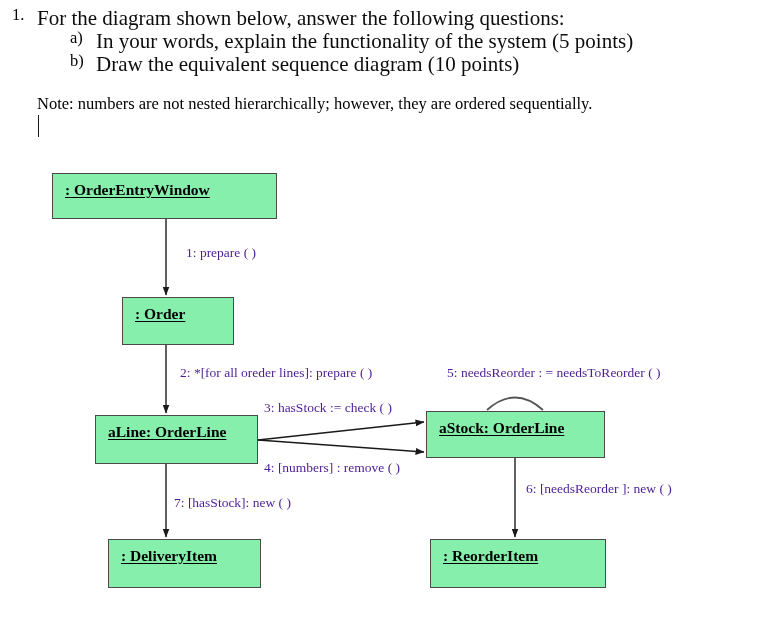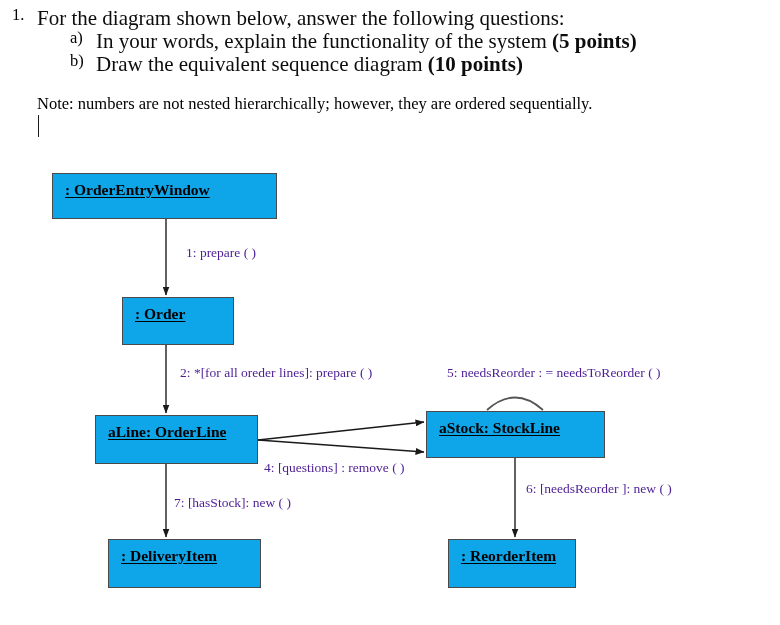--- a/index.html
+++ b/index.html
@@ -42,21 +42,21 @@
     top: 5px;
   }
   .q-sub-label {
     position: absolute;
     font-size: 16.5px;
   }
   .q-a-label { left: 70px; top: 28px; }
   .q-a-text  { left: 96px; top: 28px; }
   .q-b-label { left: 70px; top: 51px; }
   .q-b-text  { left: 96px; top: 51px; }
-  .bold { font-weight: bold; }
+  .bold { font-weight: normal; }
 
   .note-line {
     position: absolute;
     left: 37px;
     top: 94px;
     font-size: 16.5px;
     white-space: nowrap;
   }
   .note-word {
   }
@@ -73,21 +73,21 @@
   #diagram {
     position: absolute;
     left: 0;
     top: 0;
     width: 780px;
     height: 625px;
   }
   .obj-box {
     position: absolute;
     border: 1.6px solid #4a4a4a;
-    background: #0ea5e9;
+    background: #86efac;
     box-sizing: border-box;
   }
   .obj-label {
     position: absolute;
     left: 12px;
     top: 7px;
     font-size: 15.5px;
     font-weight: bold;
     white-space: nowrap;
     text-decoration: underline;
@@ -158,32 +158,33 @@
 
     <div class="obj-box" style="left:122px; top:297px; width:112px; height:48px;text-decoration:underline;">
       <span class="obj-label">: Order</span>
     </div>
 
     <div class="obj-box" style="left:95px; top:415px; width:163px; height:49px;text-align:right;">
       <span class="obj-label">aLine: OrderLine</span>
     </div>
 
     <div class="obj-box" style="left:426px; top:411px; width:179px; height:47px;">
-      <span class="obj-label">aStock: StockLine</span>
+      <span class="obj-label">aStock: OrderLine</span>
     </div>
 
     <div class="obj-box" style="left:108px; top:539px; width:153px; height:49px;padding-left:7px;">
       <span class="obj-label">: DeliveryItem</span>
     </div>
 
-    <div class="obj-box" style="left:448px; top:539px; width:128px; height:49px;">
+    <div class="obj-box" style="left:430px; top:539px; width:176px; height:49px;">
       <span class="obj-label">: ReorderItem</span>
     </div>
 
     <span class="msg" style="left:186px; top:245px;">1: prepare ( )</span>
     <span class="msg" style="left:180px; top:365px;">2: *[for all oreder lines]: prepare ( )</span>
-    <span class="msg" style="left:264px; top:460px;">4: [questions] : remove ( )</span>
+    <span class="msg" style="left:264px; top:400px;">3: hasStock := check ( )</span>
+    <span class="msg" style="left:264px; top:460px;">4: [numbers] : remove ( )</span>
     <span class="msg" style="left:447px; top:365px;">5: needsReorder  : = needsToReorder ( )</span>
     <span class="msg" style="left:526px; top:481px;">6: [needsReorder ]: new ( )</span>
     <span class="msg" style="left:174px; top:495px;">7: [hasStock]: new ( )</span>
 
   </div>
 </div>
 
 </body></html>

